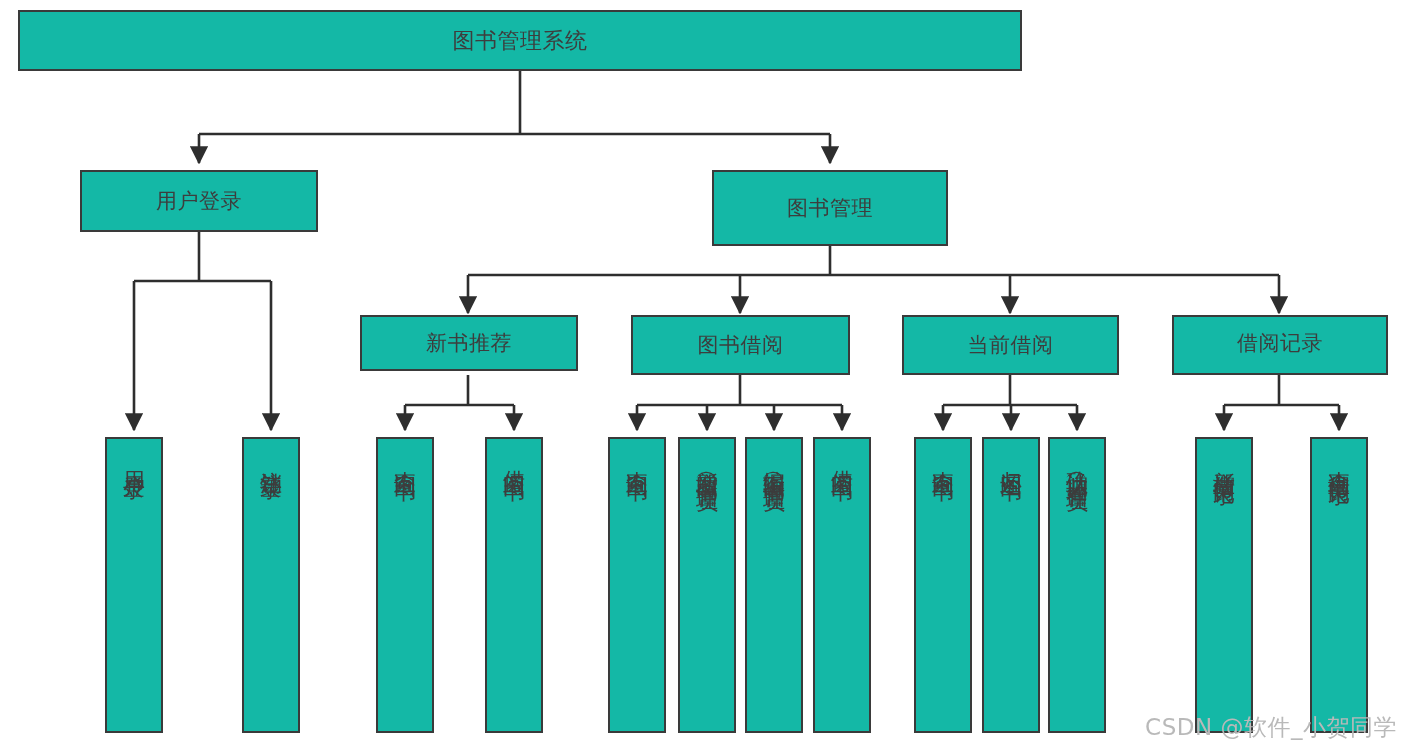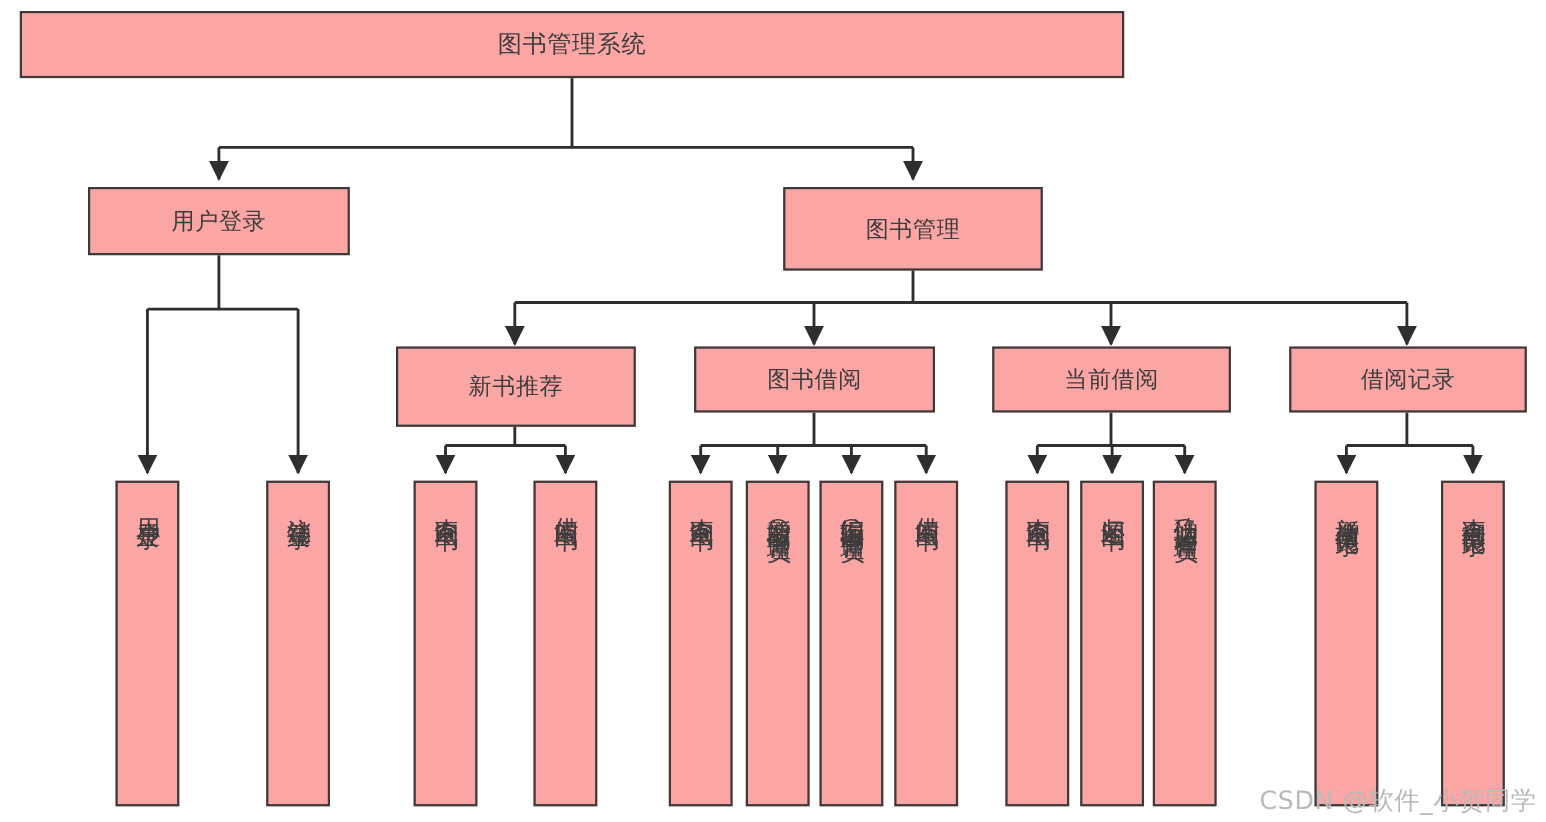--- a/index.html
+++ b/index.html
@@ -20,21 +20,21 @@
   svg#wires {
     position: absolute;
     left: 0;
     top: 0;
     width: 1405px;
     height: 747px;
   }
   .node {
     position: absolute;
     box-sizing: border-box;
-    background: #fca5a5;
+    background: #14b8a6;
     border: 2.5px solid #3a3a3a;
     display: flex;
     align-items: center;
     justify-content: center;
     z-index: 3;
   }
   .node .lbl {
     color: #3d3d3d;
     font-size: 21px;
     line-height: 1.18;
@@ -123,30 +123,30 @@
     <span class="lbl">图书管理系统</span>
   </div>
 
   <div class="node" style="left:80px; top:170px; width:238px; height:62px;">
     <span class="lbl">用户登录</span>
   </div>
   <div class="node" style="left:712px; top:170px; width:236px; height:76px;">
     <span class="lbl">图书管理</span>
   </div>
 
-  <div class="node" style="left:360px; top:315px; width:218px; height:73px;">
+  <div class="node" style="left:360px; top:315px; width:218px; height:56px;">
     <span class="lbl">新书推荐</span>
   </div>
   <div class="node" style="left:631px; top:315px; width:219px; height:60px;">
     <span class="lbl">图书借阅</span>
   </div>
   <div class="node" style="left:902px; top:315px; width:217px; height:60px;">
     <span class="lbl">当前借阅</span>
   </div>
-  <div class="node" style="left:1172px; top:315px; width:216px; height:60px;">
+  <div class="node" style="left:1172px; top:315px; width:216px; height:60px;font-family:Liberation Mono, monospace;">
     <span class="lbl">借阅记录</span>
   </div>
 
   <div class="node vertical" style="left:105px; top:437px; width:58px; height:296px;">
     <span class="lbl">用户登录</span>
   </div>
   <div class="node vertical" style="left:242px; top:437px; width:58px; height:296px;">
     <span class="lbl">注销登录</span>
   </div>
 

